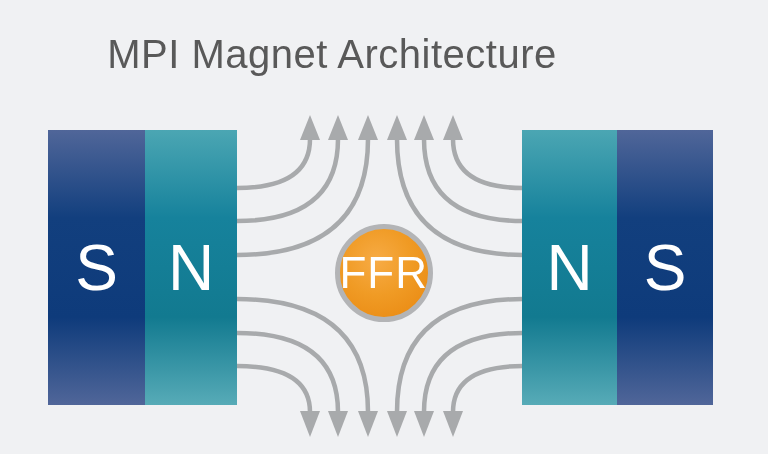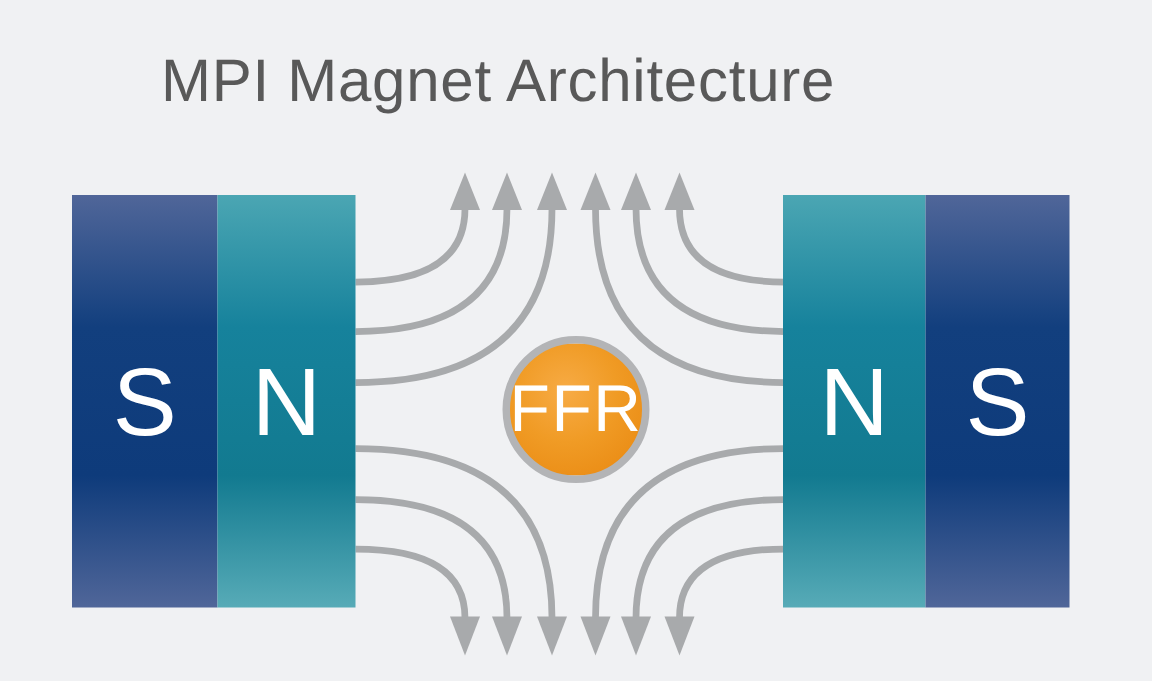--- a/index.html
+++ b/index.html
@@ -61,21 +61,21 @@
     position: absolute;
     left: 335px;
     top: 224px;
     width: 88px;
     height: 88px;
     border: 5px solid #b3b4b6;
     border-radius: 50%;
     background: radial-gradient(circle at 42% 36%, #f7ab45 0%, #f09b25 45%, #e8860e 100%);
     display: flex;
     align-items: center;
-    justify-content: center;
+    justify-content: flex-end;
     color: #ffffff;
     font-size: 44px;
     letter-spacing: 1px;
   }
 </style>
 </head>
 <body>
 
 <div class="title">MPI Magnet Architecture</div>
 

